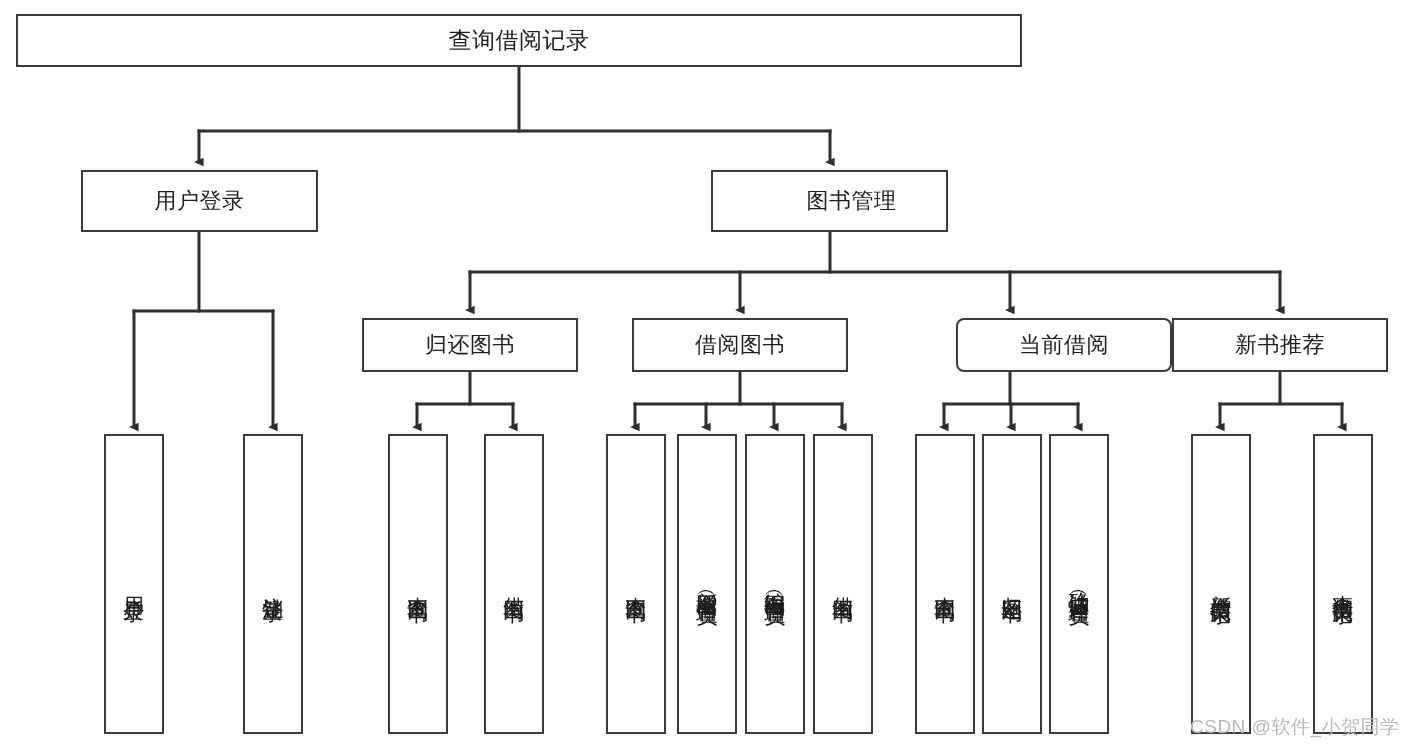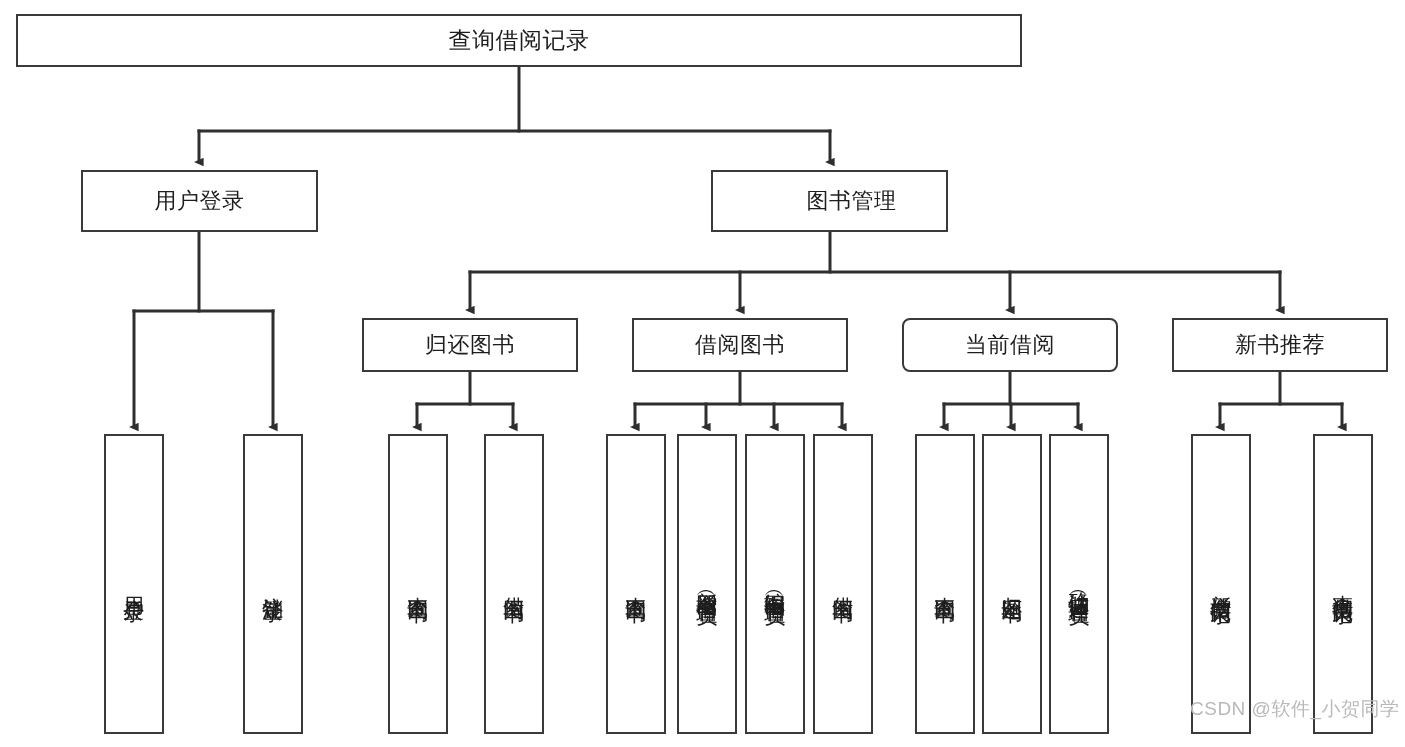--- a/index.html
+++ b/index.html
@@ -136,21 +136,21 @@
   </div>
 
   <div class="node horiz" style="left:362px; top:318px; width:216px; height:54px;">
     <span class="label">归还图书</span>
   </div>
 
   <div class="node horiz" style="left:632px; top:318px; width:216px; height:54px;">
     <span class="label">借阅图书</span>
   </div>
 
-  <div class="node horiz" style="left:902px; top:318px; width:216px; height:54px;border-radius:8px;">
+  <div class="node horiz" style="left:956px; top:318px; width:216px; height:54px;border-radius:8px;">
     <span class="label">当前借阅</span>
   </div>
 
   <div class="node horiz" style="left:1172px; top:318px; width:216px; height:54px;">
     <span class="label">新书推荐</span>
   </div>
 
   <div class="node vert" style="left:104px; top:434px; width:60px; height:300px;">
     <span class="label">用户登录</span>
   </div>
@@ -196,15 +196,15 @@
   </div>
 
   <div class="node vert" style="left:1191px; top:434px; width:60px; height:300px;">
     <span class="label">新增借阅记录</span>
   </div>
 
   <div class="node vert" style="left:1313px; top:434px; width:60px; height:300px;">
     <span class="label">查询借阅记录</span>
   </div>
 
-  <div class="watermark" style="left:1190px; top:696px;text-align:right;">CSDN @软件_小贺同学</div>
+  <div class="watermark" style="left:1190px; top:714px;text-align:right;">CSDN @软件_小贺同学</div>
 
 </div>
 
 </body></html>

